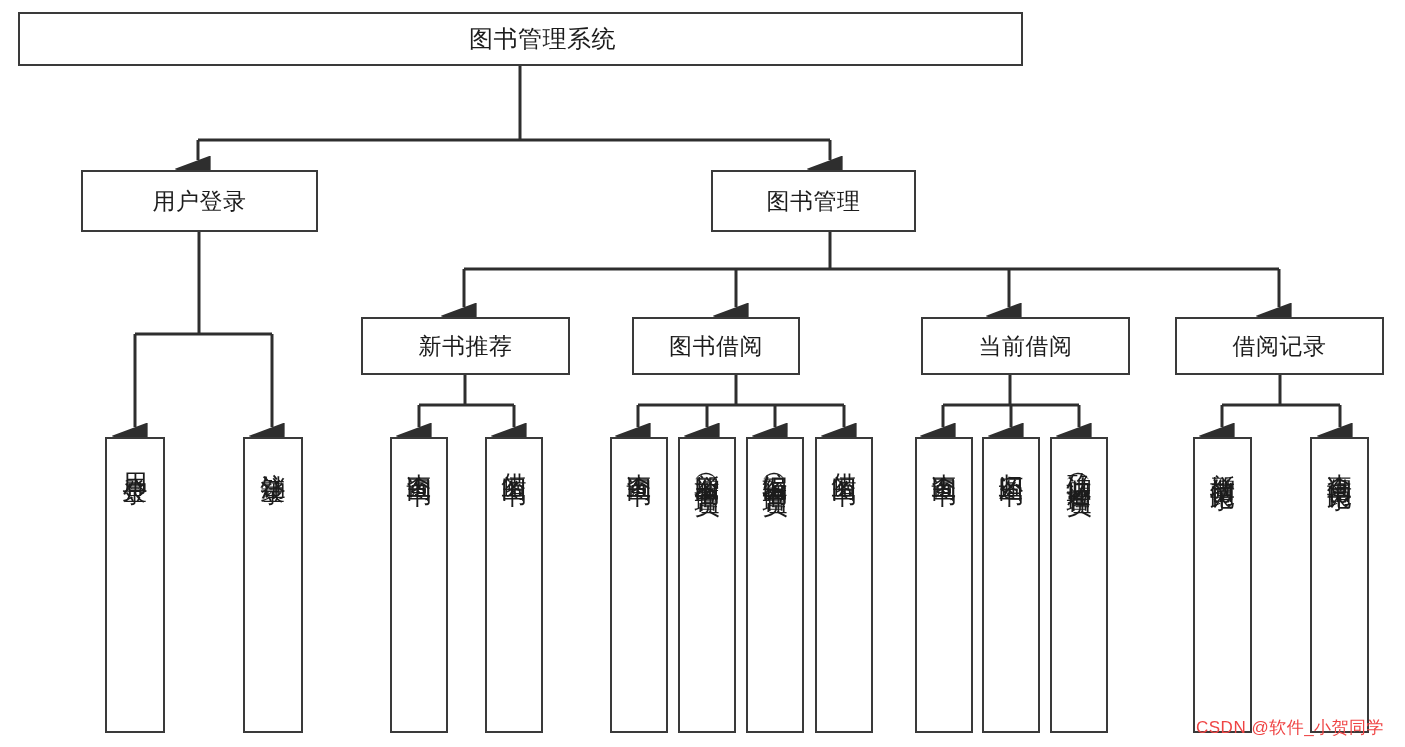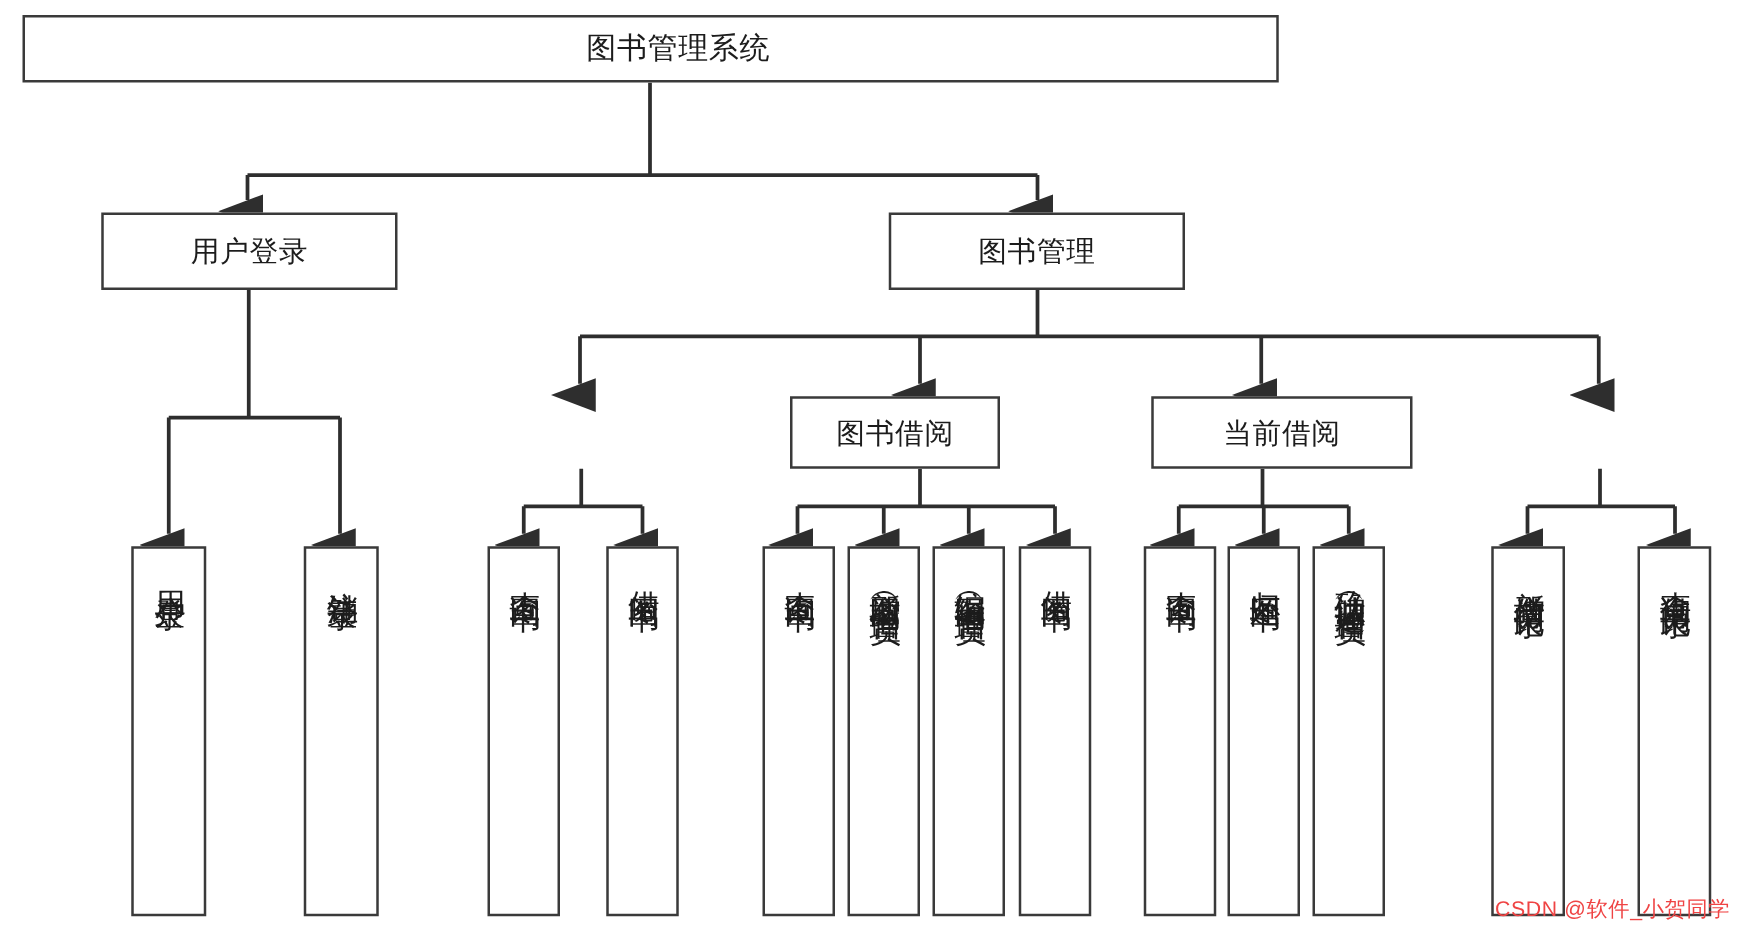--- a/index.html
+++ b/index.html
@@ -127,30 +127,36 @@
     </g>
   </svg>
 
   <div class="node h root" style="left:18px; top:12px; width:1005px; height:54px;padding-left:44px;">
     <span class="lbl">图书管理系统</span>
   </div>
 
   <div class="node h" style="left:81px; top:170px; width:237px; height:62px;">
     <span class="lbl">用户登录</span>
   </div>
-  <div class="node h" style="left:711px; top:170px; width:237px; height:62px;">
+  <div class="node h" style="left:711px; top:170px; width:205px; height:62px;">
     <span class="lbl">图书管理</span>
   </div>
 
+  <div class="node h" style="left:361px; top:317px; width:209px; height:58px;">
+    <span class="lbl">新书推荐</span>
+  </div>
   <div class="node h" style="left:632px; top:317px; width:168px; height:58px;">
     <span class="lbl">图书借阅</span>
   </div>
   <div class="node h" style="left:905px; top:317px; width:209px; height:58px;margin-left:16px;">
     <span class="lbl">当前借阅</span>
   </div>
+  <div class="node h" style="left:1175px; top:317px; width:209px; height:58px;">
+    <span class="lbl">借阅记录</span>
+  </div>
 
   <div class="node v" style="left:105px; top:437px; width:60px; height:296px;">
     <span class="lbl">用户登录</span>
   </div>
   <div class="node v" style="left:243px; top:437px; width:60px; height:296px;">
     <span class="lbl">注销登录</span>
   </div>
 
   <div class="node v" style="left:390px; top:437px; width:58px; height:296px;">
     <span class="lbl">查询图书</span>

